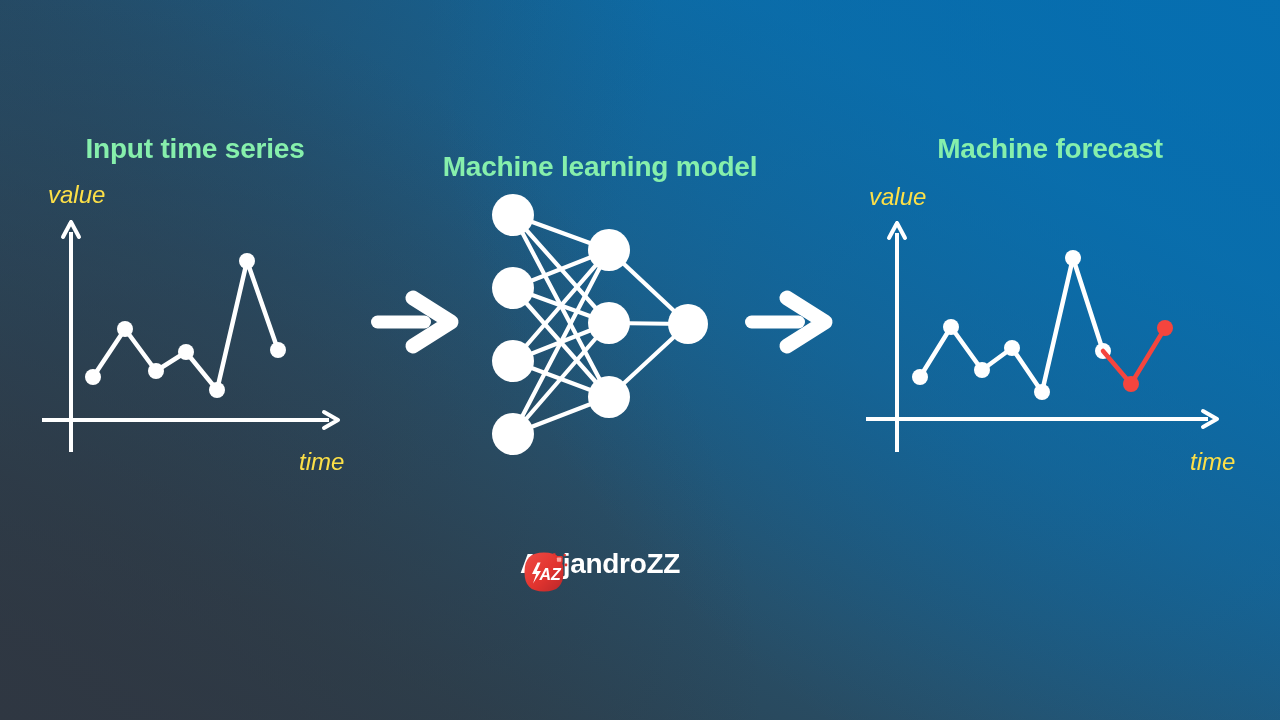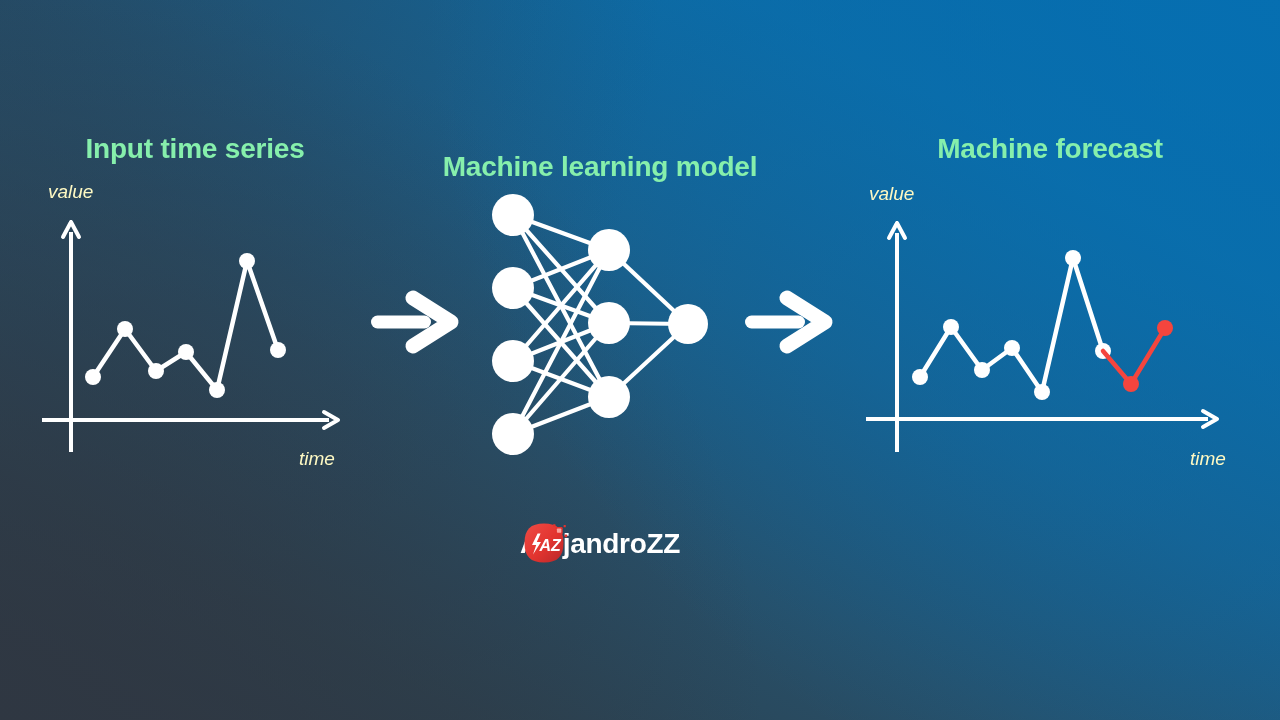--- a/index.html
+++ b/index.html
@@ -44,34 +44,34 @@
     font-weight: bold;
     font-size: 28px;
     letter-spacing: -0.2px;
     white-space: nowrap;
     text-align: center;
     transform: translateX(-50%);
     user-select: none;
   }
   .axis-label {
     position: absolute;
-    color: #fef9c3;
+    color: #fde047;
     font-style: italic;
-    font-size: 19px;
+    font-size: 24px;
     white-space: nowrap;
     user-select: none;
   }
   svg { position: absolute; overflow: visible; }
 
   .logo-wrap {
     position: absolute;
     left: 520px;
-    top: 528px;
+    top: 548px;
     display: flex;
-    align-items: center;
+    align-items: flex-start;
     gap: 13px;
   }
   .logo-text {
     color: #ffffff;
     font-size: 28px;
     font-weight: bold;
     letter-spacing: -0.3px;
     white-space: nowrap;
     user-select: none;
   }

